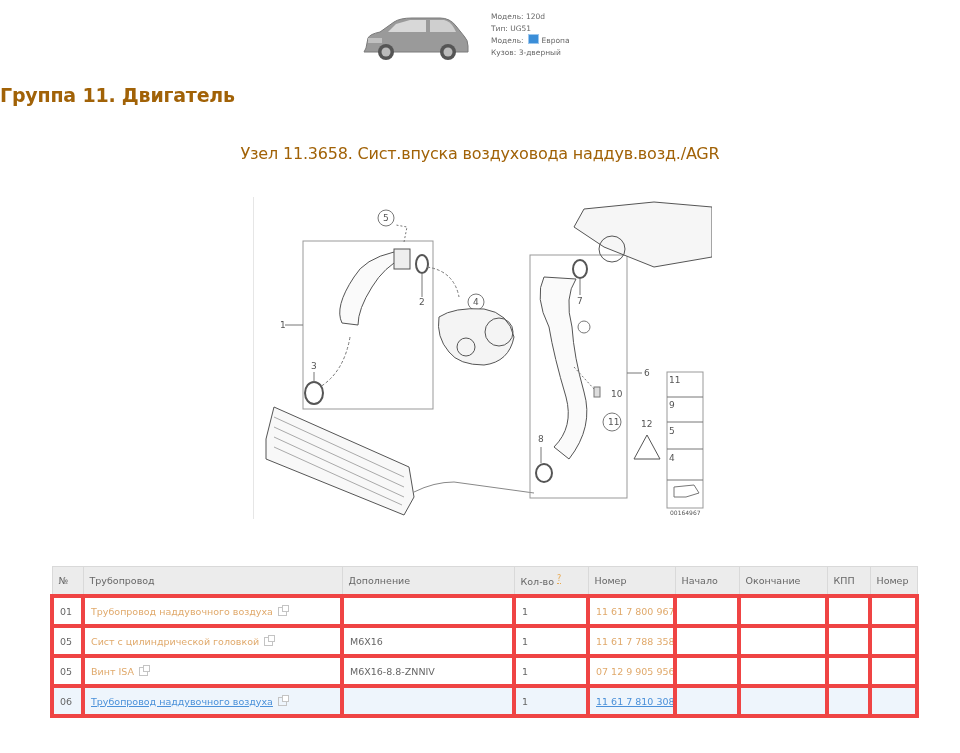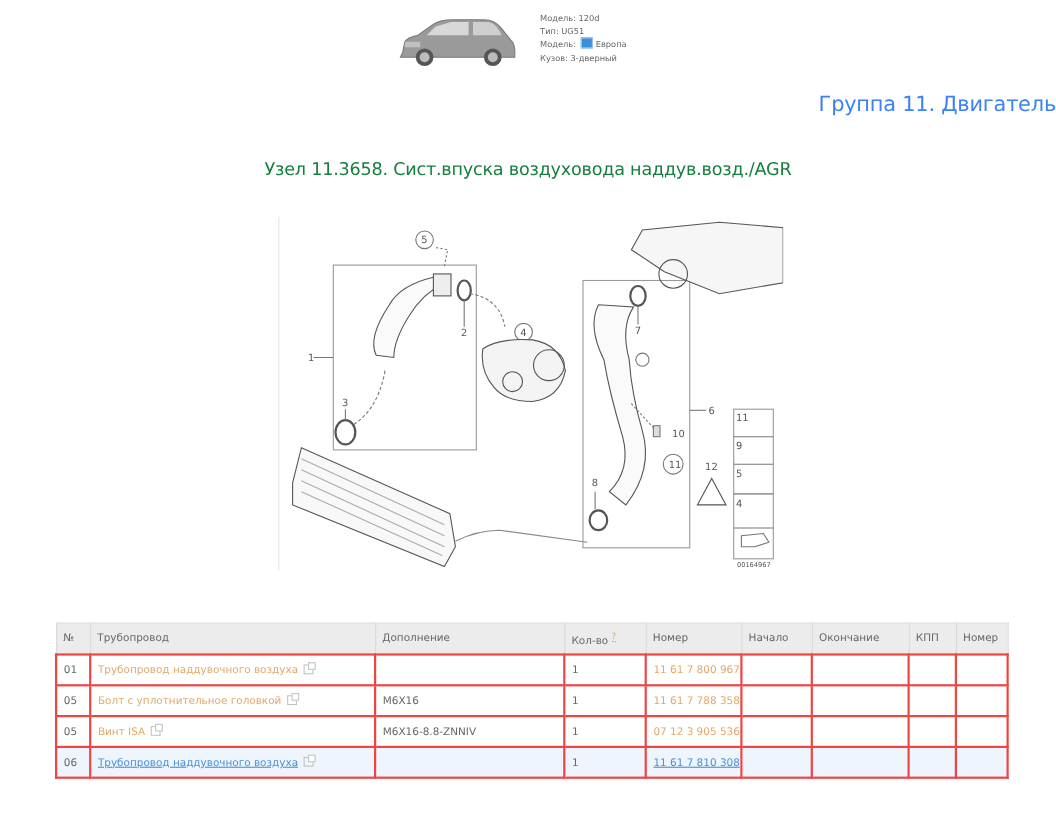--- a/index.html
+++ b/index.html
@@ -8,43 +8,43 @@
     font-family: "DejaVu Sans", "Liberation Sans", sans-serif;
     color: #555;
   }
   .car-block { position: absolute; left: 360px; top: 6px; width: 240px; height: 60px; }
   .car-img { position: absolute; left: 0; top: 2px; width: 112px; height: 56px; }
   .car-info { position: absolute; left: 131px; top: 5px; font-size: 7.5px; line-height: 11.5px; color: #666; }
   .car-info .row { white-space: nowrap; }
   .flag { display: inline-block; width: 9px; height: 8px; background: #3b8ed8; border: 1px solid #9cc7ee; vertical-align: -1px; margin: 0 3px 0 4px; }
   h1.group-title {
     position: absolute; left: 0; right: 0; top: 84px; margin: 0;
-    text-align: right; font-weight: normal; font-size: 19px; color: #3b82f6;
+    text-align: left; font-weight: bold; font-size: 19px; color: #a16207;
     font-family: "DejaVu Sans", sans-serif; letter-spacing: -0.2px;
   }
   h2.node-title {
     position: absolute; left: 0; right: 0; top: 144px; margin: 0;
-    text-align: center; font-weight: normal; font-size: 16px; color: #15803d;
+    text-align: center; font-weight: normal; font-size: 16px; color: #a16207;
     font-family: "DejaVu Sans", sans-serif; letter-spacing: -0.2px;
   }
   .diagram {
     position: absolute; left: 253px; top: 197px; width: 458px; height: 322px;
     background: #fff; border-left: 1px solid #e6e6e6;
   }
   .diagram svg { width: 100%; height: 100%; }
   table.parts {
     position: absolute; left: 50px; top: 566px; width: 865px;
     border-collapse: collapse; font-size: 9.5px; table-layout: fixed;
   }
   table.parts th {
     background: #ececec; color: #666; font-weight: normal; text-align: left;
     height: 27px; padding: 0 6px; border: 1px solid #d9d9d9;
   }
   table.parts td {
-    height: 26px; padding: 0 6px; border: 2px solid #ef4444; color: #666;
+    height: 26px; padding: 0 6px; border: 4px solid #ef4444; color: #666;
     white-space: nowrap; overflow: hidden;
   }
   table.parts tr.hl td { background: #eef5fc; }
   a.part-link { color: #e0a96b; text-decoration: none; }
   a.num-link { color: #e0a96b; text-decoration: none; }
   tr.hl a.part-link, tr.hl a.num-link { color: #4a90d9; text-decoration: underline; }
   .ext-icon {
     display: inline-block; width: 7px; height: 7px; border: 1px solid #c4c4c4;
     margin-left: 5px; vertical-align: -1px; position: relative;
   }
@@ -185,35 +185,35 @@
       <td></td>
       <td>1</td>
       <td><a class="num-link">11 61 7 800 967</a></td>
       <td></td>
       <td></td>
       <td></td>
       <td></td>
     </tr>
     <tr>
       <td>05</td>
-      <td><a class="part-link">Болт с уплотнительное головкой</a><span class="ext-icon"></span></td>
+      <td><a class="part-link">Сист с цилиндрической головкой</a><span class="ext-icon"></span></td>
       <td>M6X16</td>
       <td>1</td>
       <td><a class="num-link">11 61 7 788 358</a></td>
       <td></td>
       <td></td>
       <td></td>
       <td></td>
     </tr>
     <tr>
       <td>05</td>
       <td><a class="part-link">Винт ISA</a><span class="ext-icon"></span></td>
       <td>M6X16-8.8-ZNNIV</td>
       <td>1</td>
-      <td><a class="num-link">07 12 3 905 536</a></td>
+      <td><a class="num-link">07 12 9 905 956</a></td>
       <td></td>
       <td></td>
       <td></td>
       <td></td>
     </tr>
     <tr class="hl">
       <td>06</td>
       <td><a class="part-link">Трубопровод наддувочного воздуха</a><span class="ext-icon"></span></td>
       <td></td>
       <td>1</td>

